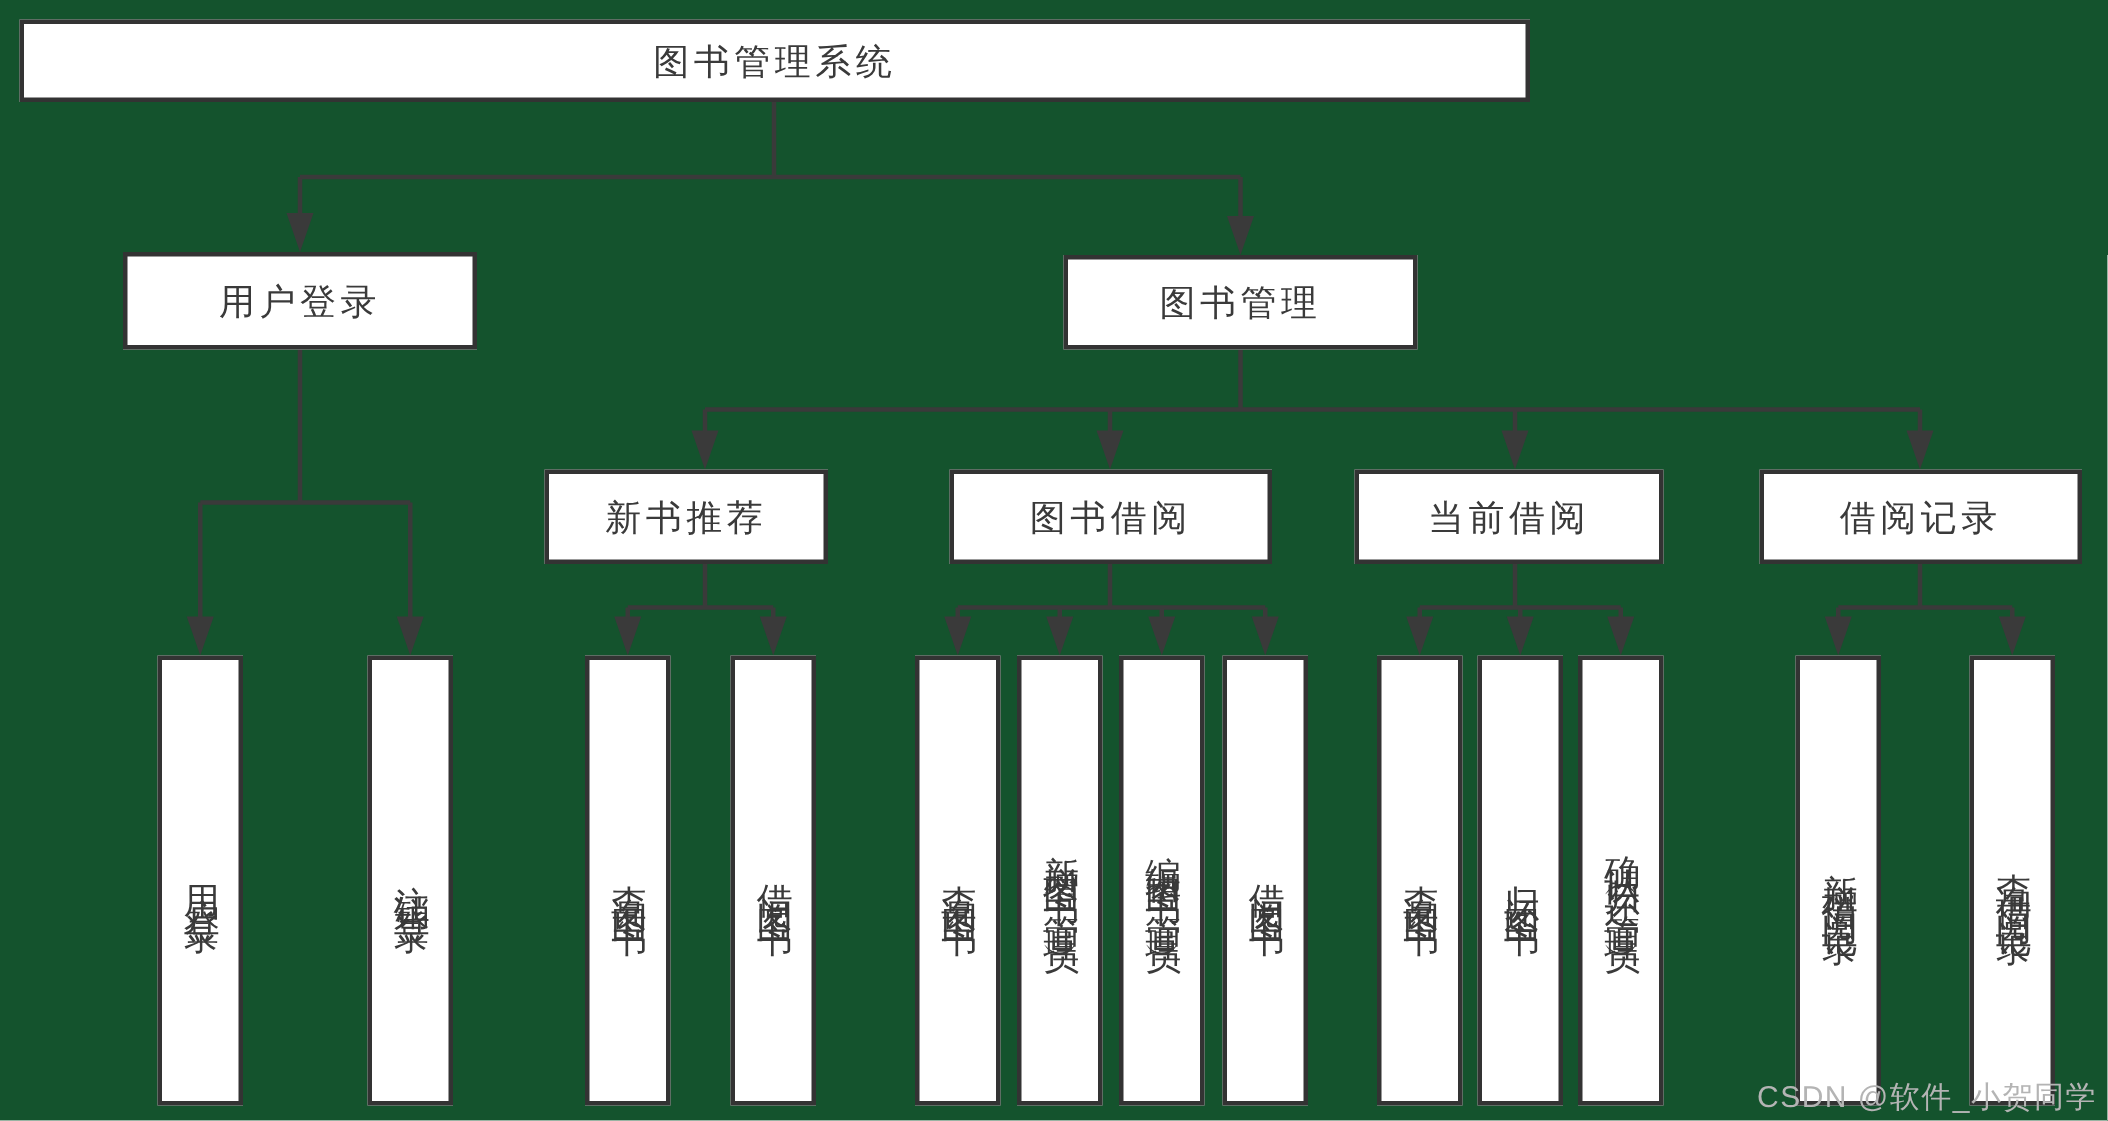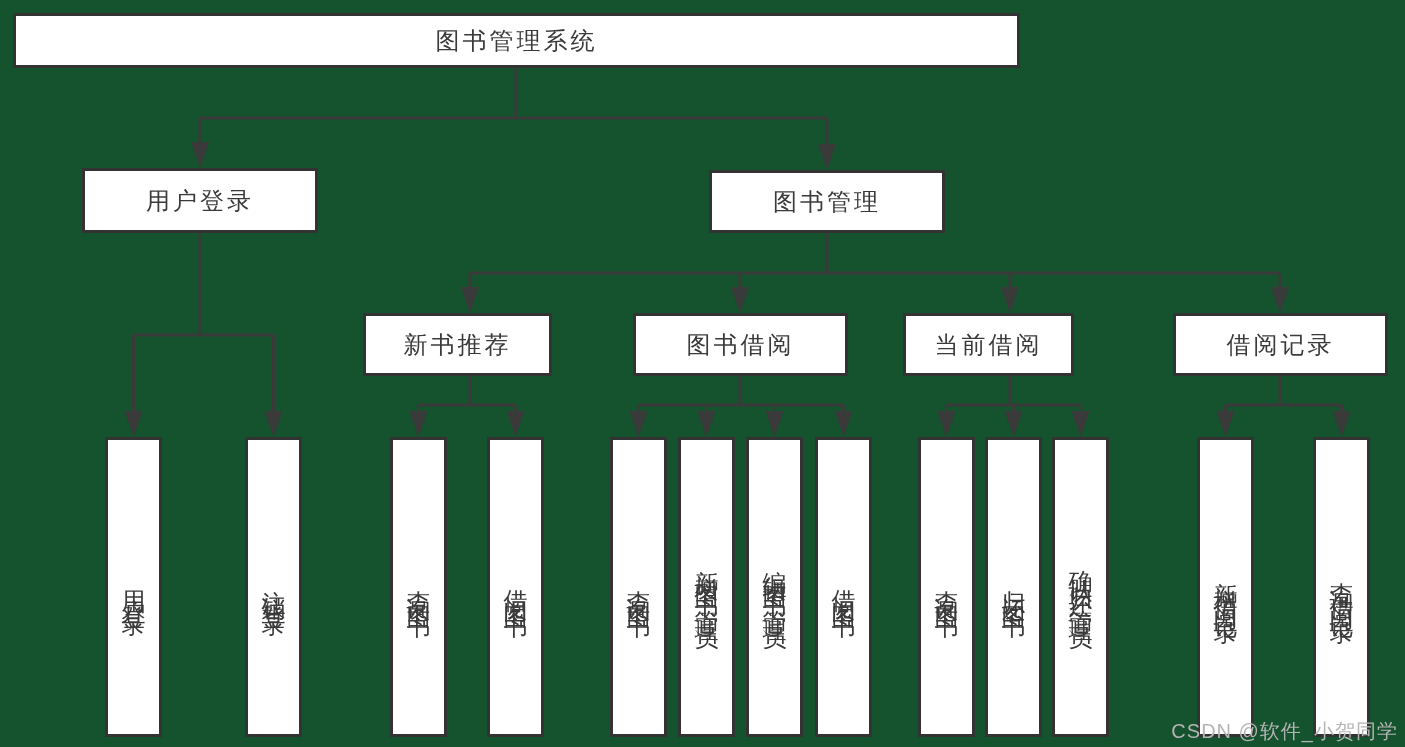--- a/index.html
+++ b/index.html
@@ -117,21 +117,21 @@
   <div class="hbox" style="left:709px; top:170px; width:236px; height:63px;text-align:right;">
     <span>图书管理</span>
   </div>
 
   <div class="hbox" style="left:363px; top:313px; width:189px; height:63px;">
     <span>新书推荐</span>
   </div>
   <div class="hbox" style="left:633px; top:313px; width:215px; height:63px;">
     <span>图书借阅</span>
   </div>
-  <div class="hbox" style="left:903px; top:313px; width:171px; height:63px;">
+  <div class="hbox" style="left:903px; top:313px; width:206px; height:63px;">
     <span>当前借阅</span>
   </div>
   <div class="hbox" style="left:1173px; top:313px; width:215px; height:63px;">
     <span>借阅记录</span>
   </div>
 
   <div class="vbox" style="left:105px;">
     <span>用户登录</span>
   </div>
   <div class="vbox" style="left:245px;">

